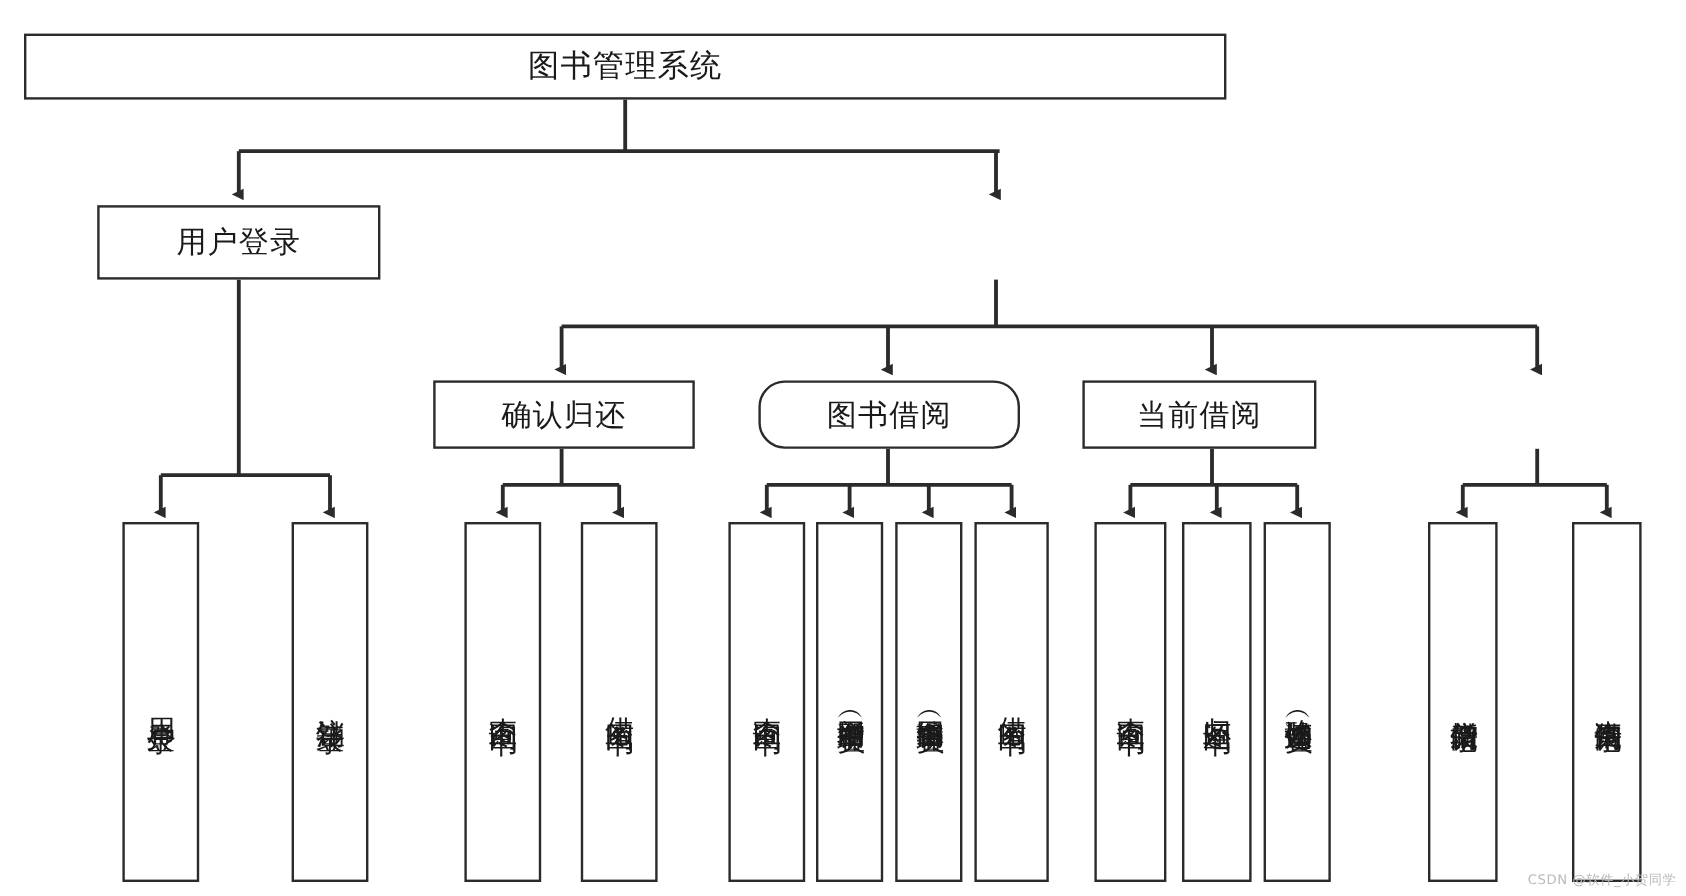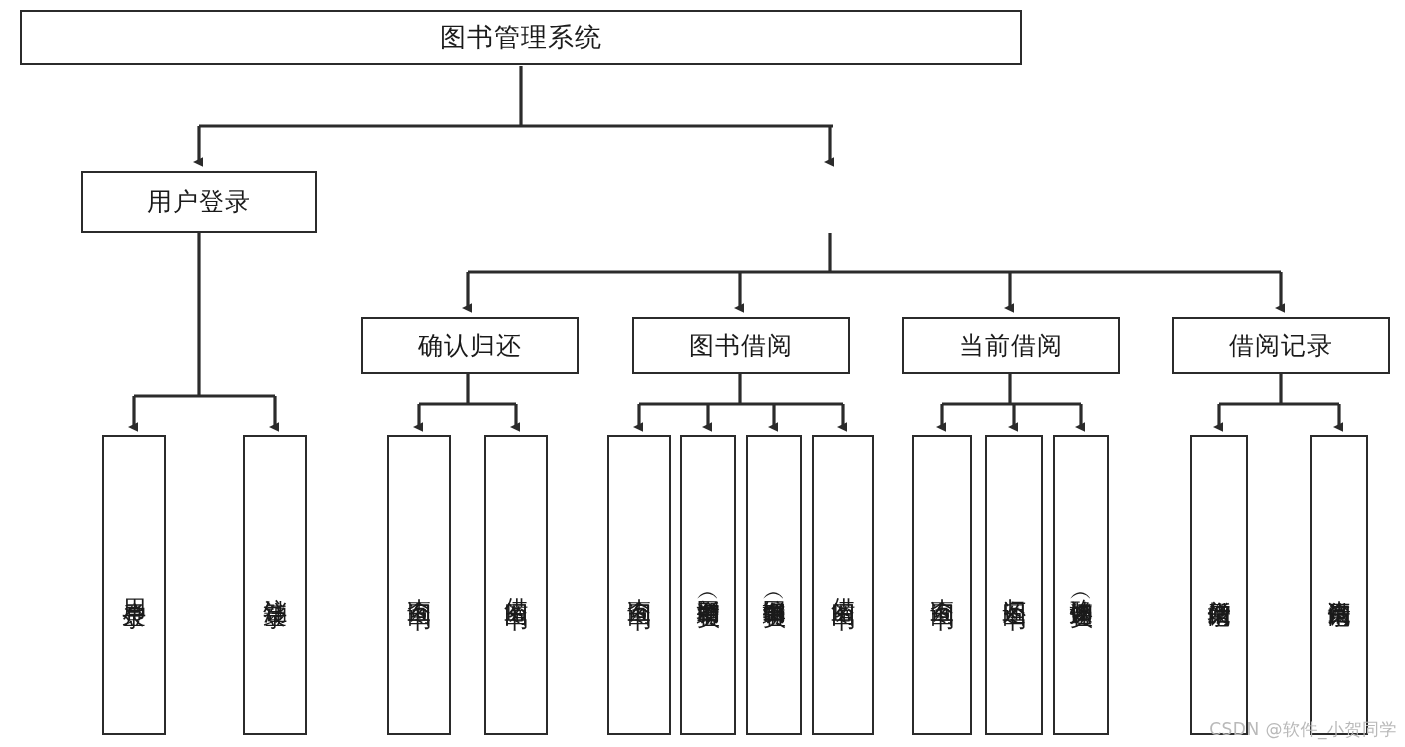--- a/index.html
+++ b/index.html
@@ -66,21 +66,21 @@
     max-height: 100%;
   }
   .node.vert.tall .node-label {
     font-size: 23px;
     letter-spacing: 1px;
   }
   #watermark {
     position: absolute;
     right: 8px;
     bottom: 6px;
-    font-size: 17px;
+    font-size: 11px;
     color: #b9b9b9;
     letter-spacing: 0.5px;
     z-index: 5;
     white-space: nowrap;
     font-family: "DejaVu Sans", "Liberation Sans", sans-serif;
   }
 </style>
 </head>
 <body>
 
@@ -129,39 +129,36 @@
       <path d="M1014,404 L1014,427" marker-end="url(#arrow)"></path>
       <path d="M1081,404 L1081,427" marker-end="url(#arrow)"></path>
 
       <path d="M1281,374 L1281,404"></path>
       <path d="M1219,404 L1339,404"></path>
       <path d="M1219,404 L1219,427" marker-end="url(#arrow)"></path>
       <path d="M1339,404 L1339,427" marker-end="url(#arrow)"></path>
     </g>
   </svg>
 
-  <div class="node horiz root" style="left:20px; top:10px; width:1002px; height:55px;">
+  <div class="node horiz root" style="left:20px; top:28px; width:1002px; height:55px;">
     <span class="node-label">图书管理系统</span>
   </div>
 
   <div class="node horiz" style="left:81px; top:171px; width:236px; height:62px;">
     <span class="node-label">用户登录</span>
   </div>
 
   <div class="node horiz" style="left:361px; top:317px; width:218px; height:57px;">
     <span class="node-label">确认归还</span>
   </div>
-  <div class="node horiz" style="left:632px; top:317px; width:218px; height:57px;">
+  <div class="node horiz" style="left:632px; top:317px; width:218px; height:57px;border-radius:22px;">
     <span class="node-label">图书借阅</span>
   </div>
-  <div class="node horiz" style="left:902px; top:317px; width:218px; height:57px;">
+  <div class="node horiz" style="left:902px; top:317px; width:195px; height:57px;">
     <span class="node-label">当前借阅</span>
-  </div>
-  <div class="node horiz" style="left:1172px; top:317px; width:218px; height:57px;">
-    <span class="node-label">借阅记录</span>
   </div>
 
   <div class="node vert" style="left:102px; top:435px; width:64px; height:300px;">
     <span class="node-label">用户登录</span>
   </div>
   <div class="node vert" style="left:243px; top:435px; width:64px; height:300px;">
     <span class="node-label">注销登录</span>
   </div>
 
   <div class="node vert" style="left:387px; top:435px; width:64px; height:300px;">

